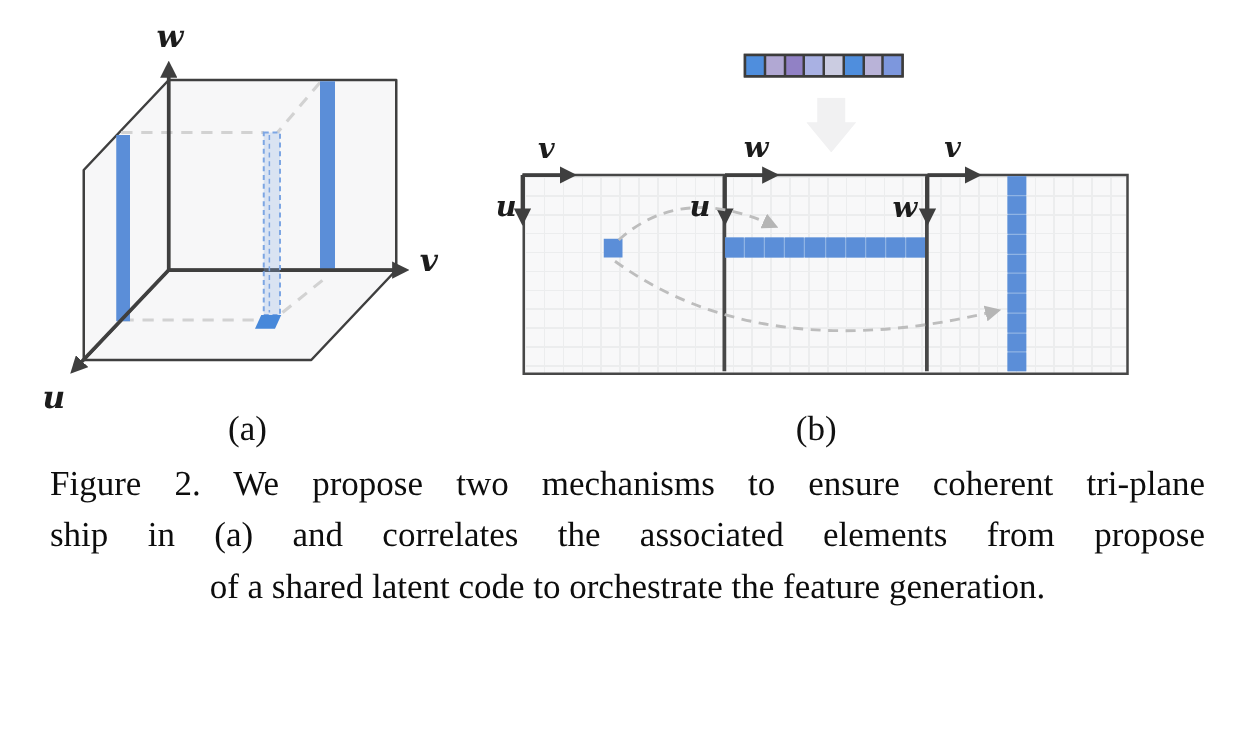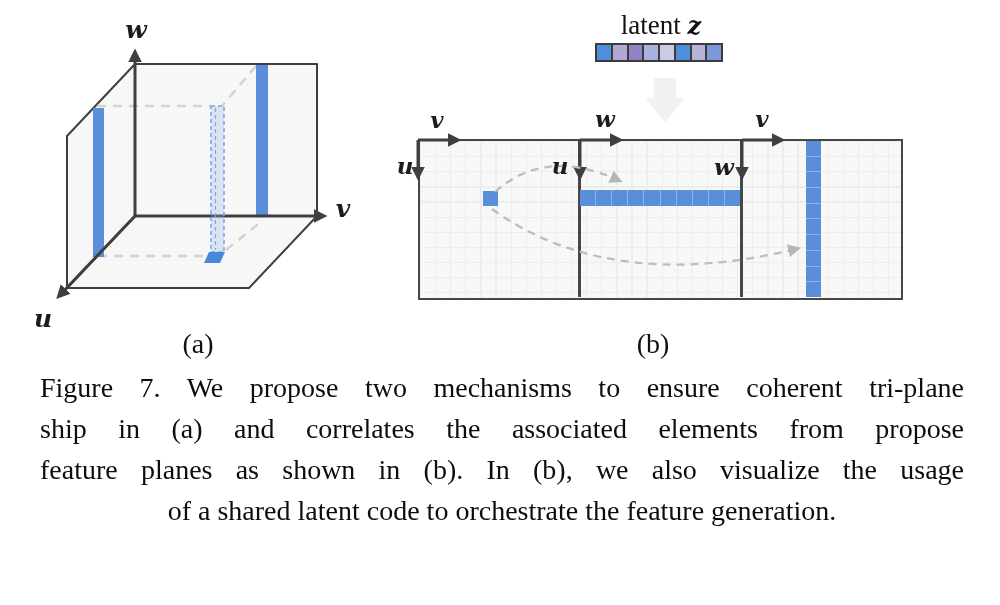--- a/index.html
+++ b/index.html
@@ -76,21 +76,20 @@
 
     <rect x="211" y="106" width="13" height="146" fill="rgba(141,177,226,0.28)" stroke="#7da6e3" stroke-width="1.6" stroke-dasharray="4 3"></rect>
     <line x1="215.5" y1="108" x2="215.5" y2="250" stroke="#7da6e3" stroke-width="1.2" stroke-dasharray="4 3"></line>
     <polygon points="209,252 225,252 220,263 204,263" fill="#4788da"></polygon>
   </svg>
   <span class="mlabel" style="left:136px;top:29px;font-size:25px">w</span>
   <span class="mlabel" style="left:43px;top:318px;font-size:25px">u</span>
   <span class="mlabel" style="left:343px;top:208px;font-size:25px">v</span>
   <span class="panel-tag" style="left:198px;top:344px">(a)</span>
 
-  <div id="latent-label"><span>latent</span>&nbsp;<span class="z">z</span></div>
 
   <div id="latent-bar">
     <div class="cell" style="background: rgb(79, 142, 221);"></div>
     <div class="cell" style="background: rgb(177, 168, 211);"></div>
     <div class="cell" style="background: rgb(145, 129, 197);"></div>
     <div class="cell" style="background: rgb(169, 177, 227);"></div>
     <div class="cell" style="background: rgb(203, 204, 225);"></div>
     <div class="cell" style="background: rgb(79, 142, 221);"></div>
     <div class="cell" style="background: rgb(185, 179, 216);"></div>
     <div class="cell" style="background: rgb(125, 151, 221);"></div>
@@ -153,19 +152,18 @@
 
   <span class="mlabel" style="left:437px;top:119px">v</span>
   <span class="mlabel" style="left:405px;top:165px">u</span>
   <span class="mlabel" style="left:605px;top:118px">w</span>
   <span class="mlabel" style="left:560px;top:165px">u</span>
   <span class="mlabel" style="left:762px;top:118px">v</span>
   <span class="mlabel" style="left:724px;top:166px">w</span>
   <span class="panel-tag" style="left:653px;top:344px">(b)</span>
 
   <div id="caption">
-    <div class="jl">Figure 7. We propose two mechanisms to ensure coherent tri-plane</div>
+    <div class="jl">Figure 2. We propose two mechanisms to ensure coherent tri-plane</div>
     <div class="jl">ship in (a) and correlates the associated elements from propose</div>
-    <div class="jl">feature planes as shown in (b). In (b), we also visualize the usage</div>
     <div class="last">of a shared latent code to orchestrate the feature generation.</div>
   </div>
 
 </div>
 
 </body></html>

